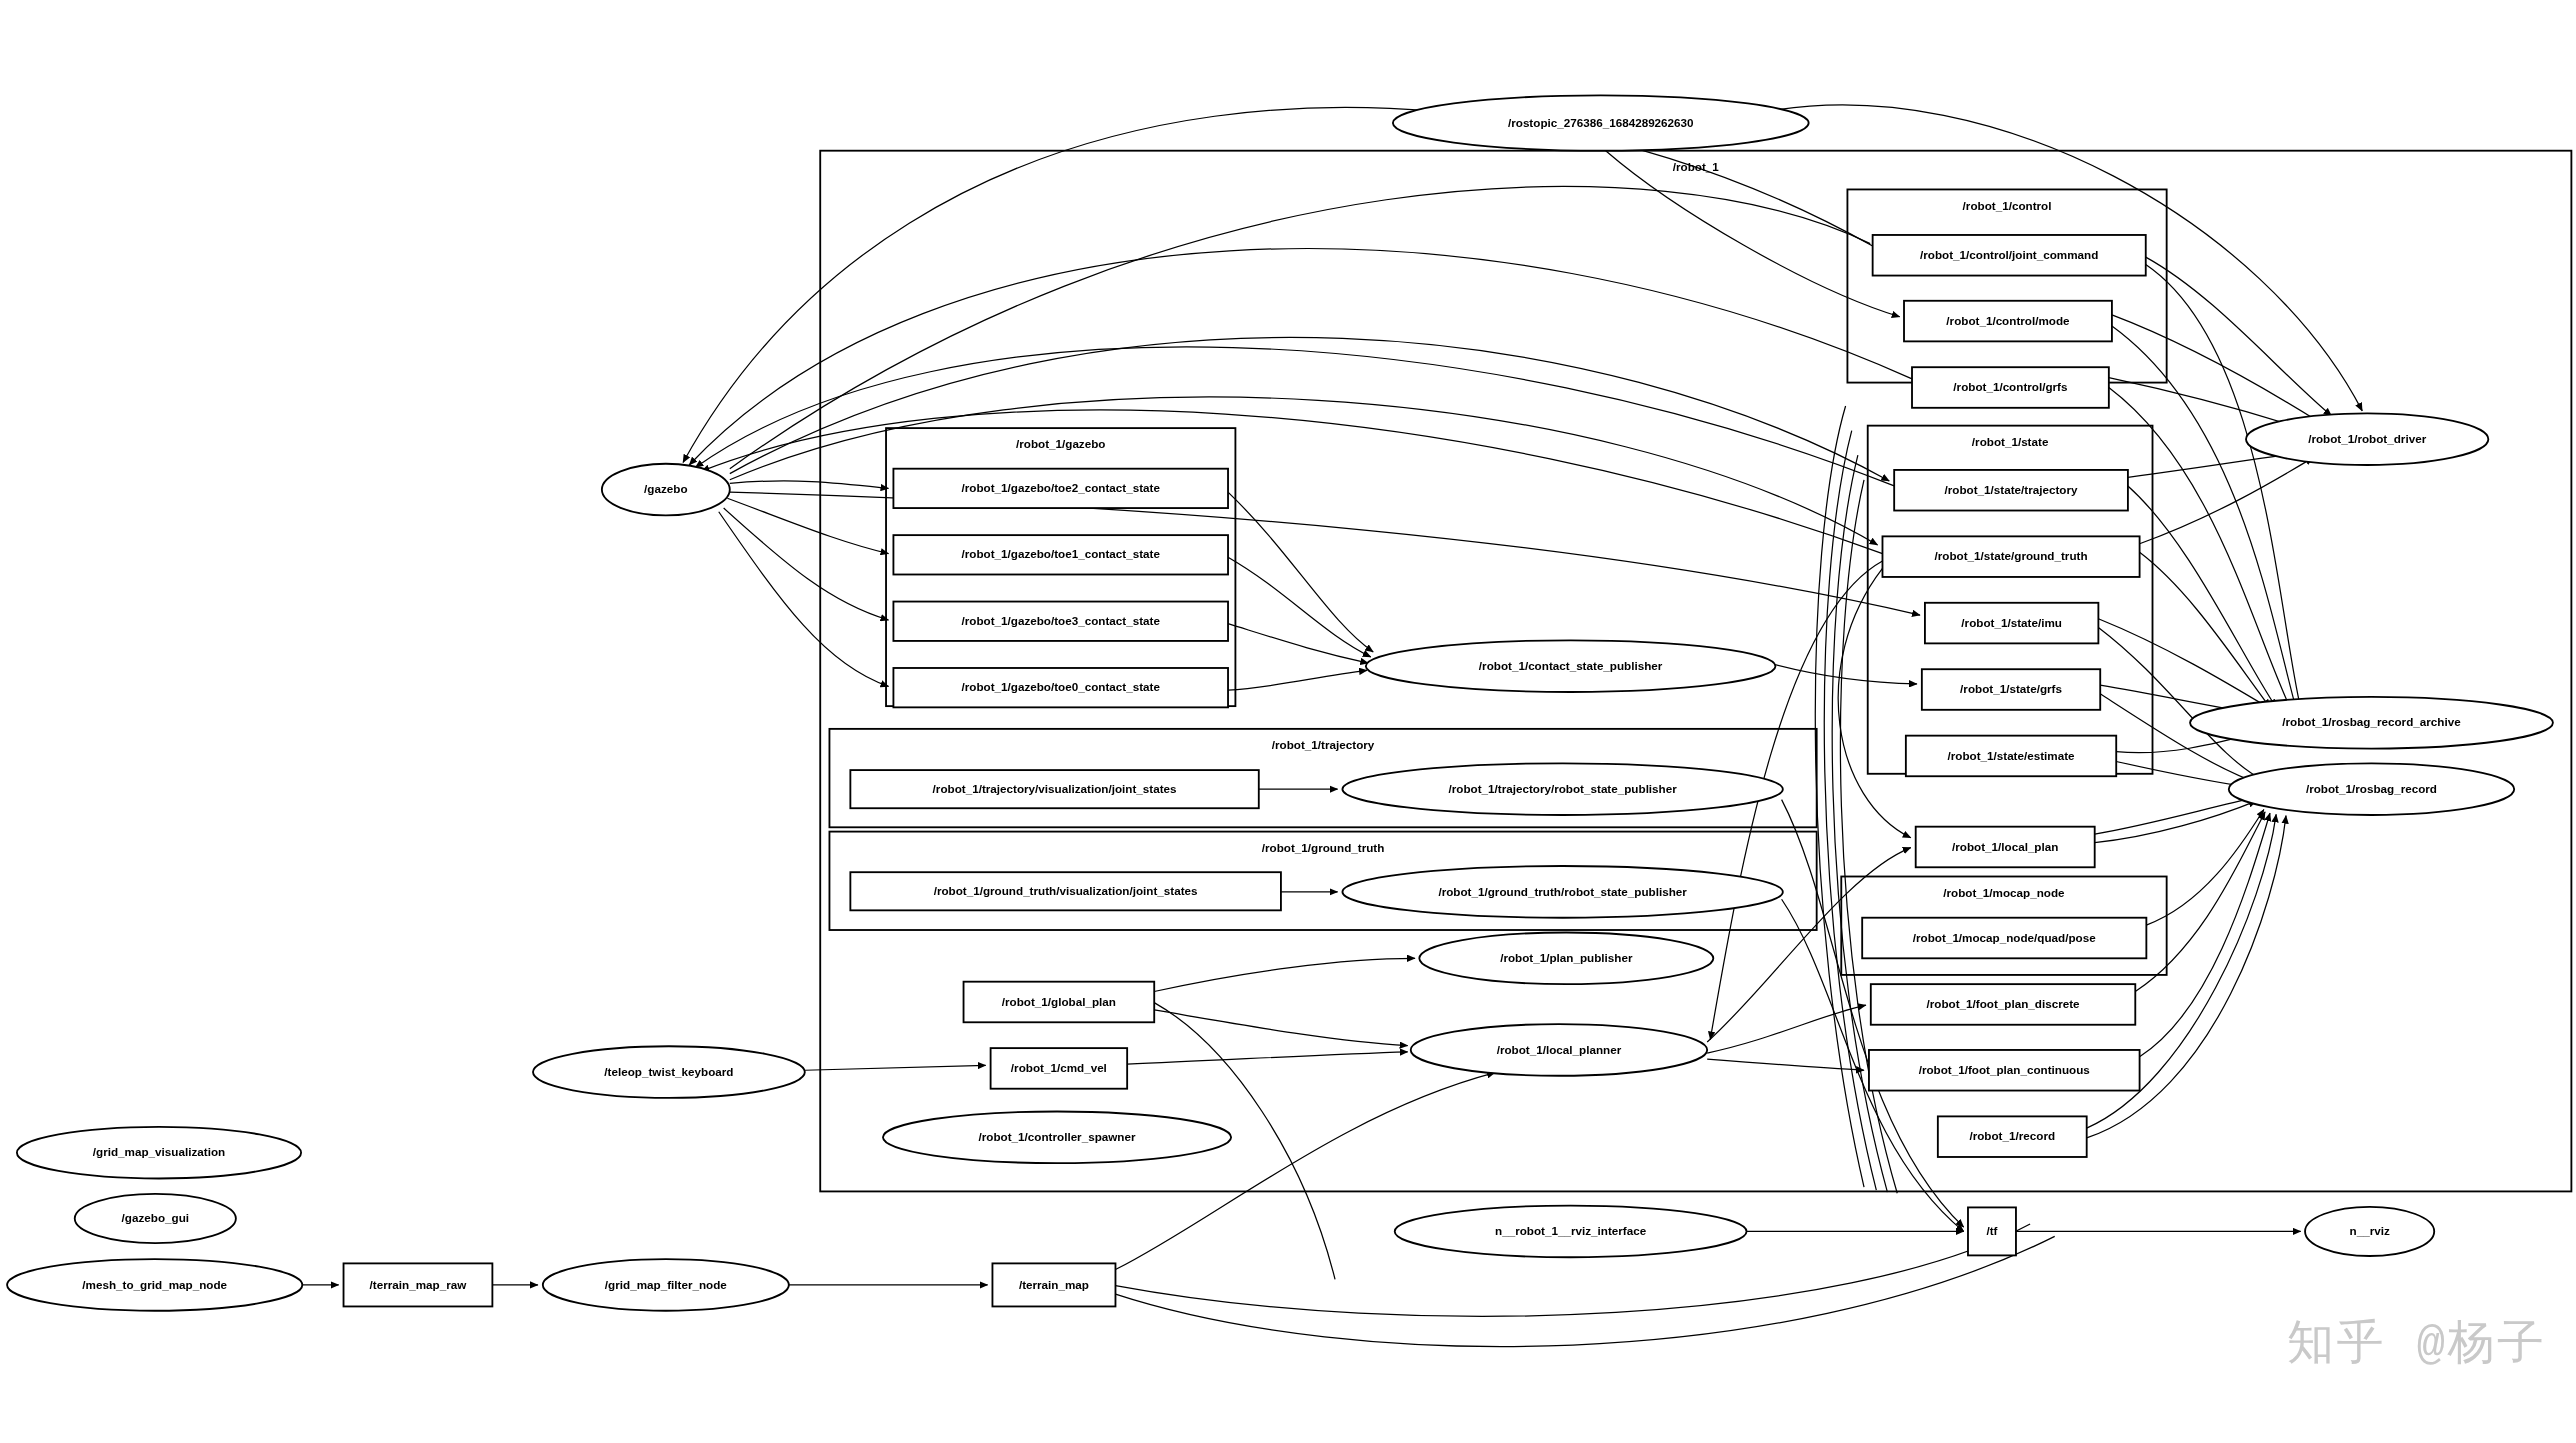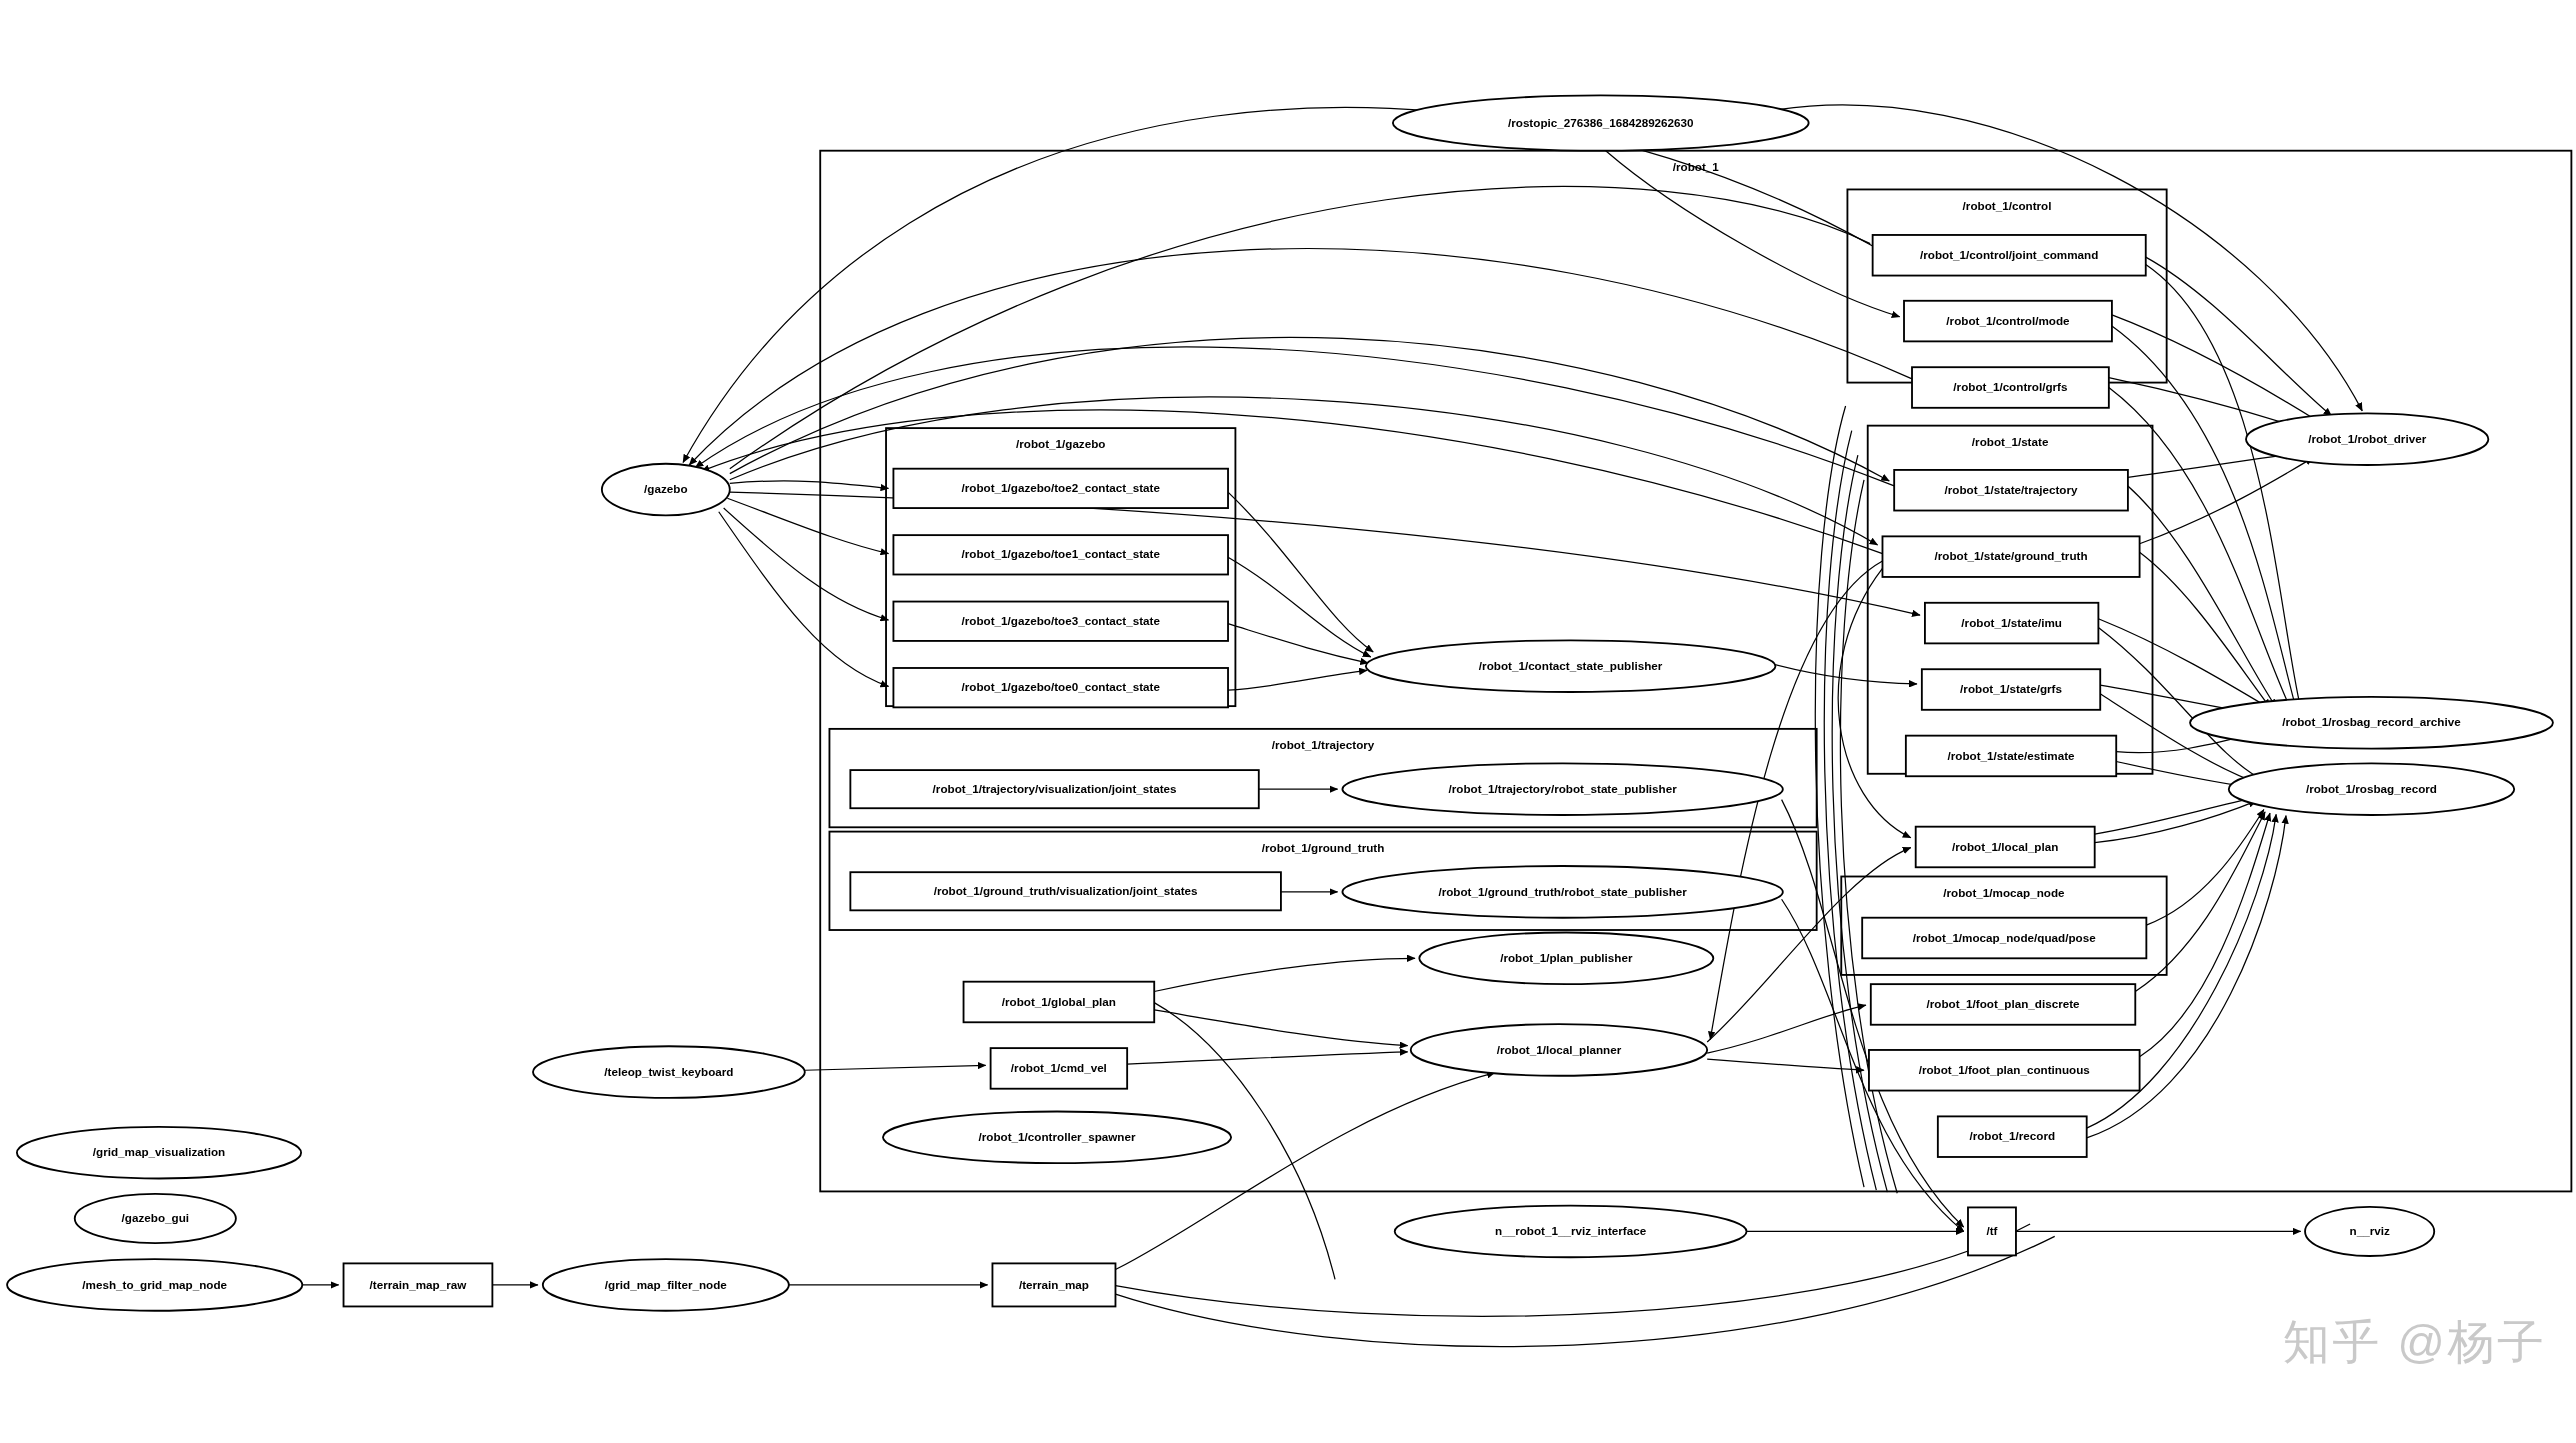--- a/index.html
+++ b/index.html
@@ -9,21 +9,21 @@
   .cluster{fill:none;stroke:#000000;stroke-width:3;}
   .nodebox{fill:#ffffff;stroke:#000000;stroke-width:3;}
   .nodeell{fill:#ffffff;stroke:#000000;stroke-width:3;}
   .edge-thin{fill:none;stroke:#000000;stroke-width:2;}
   .arrow{fill:#000000;stroke:none;}
   .lbl{font-family:"Liberation Sans",sans-serif;font-weight:bold;
        font-size:19px;fill:#000000;text-anchor:middle;dominant-baseline:middle;}
   .lbl-cluster{font-family:"Liberation Sans",sans-serif;font-weight:bold;
        font-size:19px;fill:#000000;text-anchor:middle;dominant-baseline:middle;}
   .watermark{position:absolute;right:29.5px;bottom:69px;color:#c9c9c9;
-       font-size:47px;font-family:Liberation Sans, sans-serif;
+       font-size:47px;font-family:Liberation Mono, monospace;
        letter-spacing:2.5px;white-space:nowrap;user-select:none;}
 </style>
 </head>
 <body>
 
 <div id="root">
 
 <svg id="graph-svg" viewBox="0 0 4187 2346">
   <defs>
     <marker id="ah" markerWidth="14" markerHeight="12" refX="13" refY="6" orient="auto" markerUnits="userSpaceOnUse">

